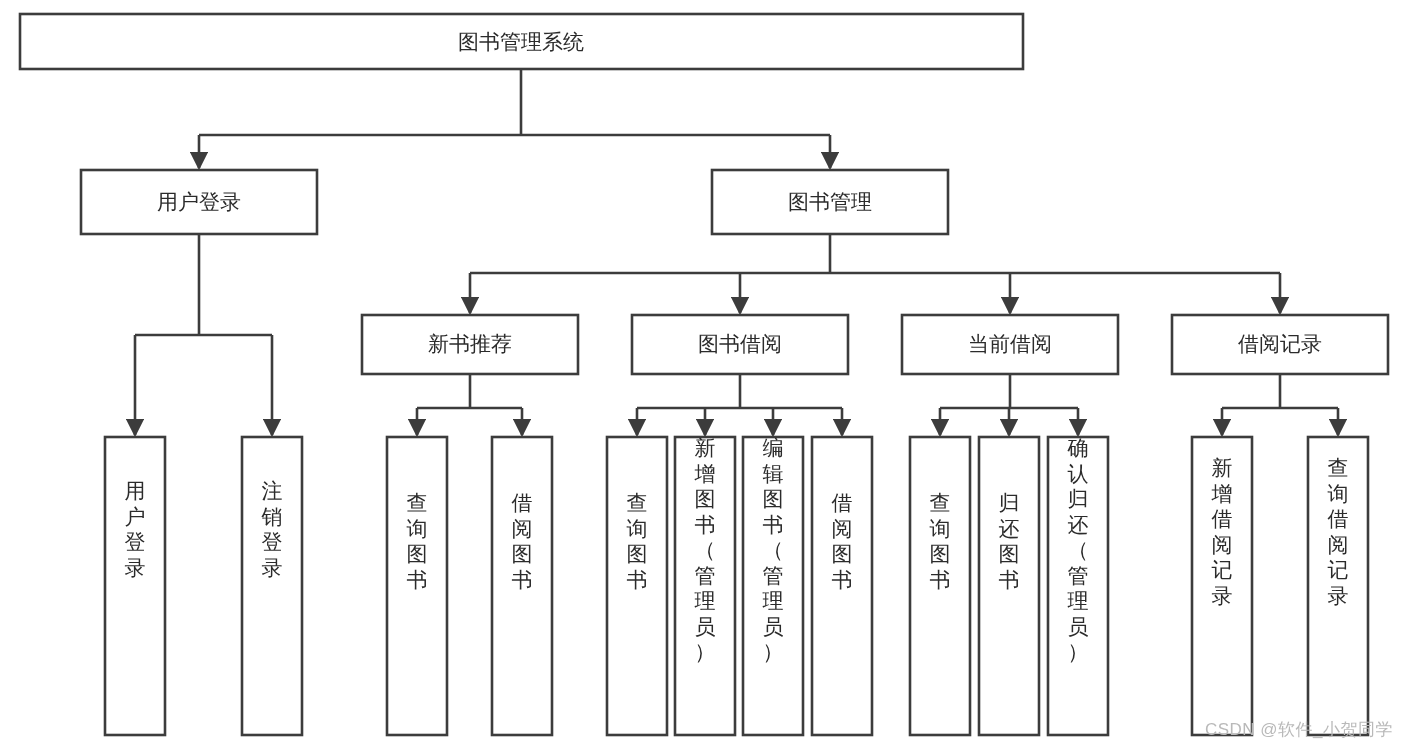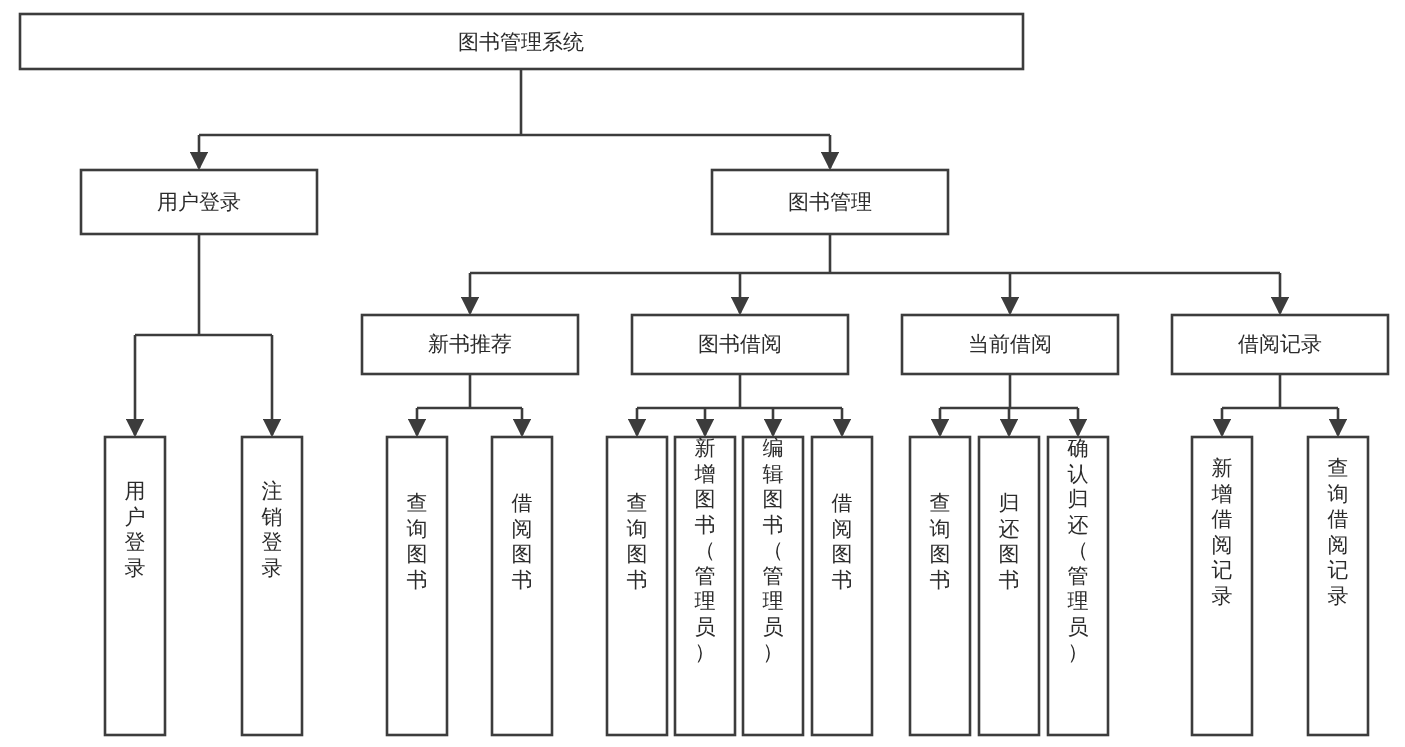--- a/index.html
+++ b/index.html
@@ -221,14 +221,15 @@
       <rect class="node-box" x="1192" y="437" width="60" height="298"></rect>
       <text class="node-label-vertical" x="1222" y="475"><tspan x="1222" y="475">新</tspan><tspan x="1222" y="500.5">增</tspan><tspan x="1222" y="526">借</tspan><tspan x="1222" y="551.5">阅</tspan><tspan x="1222" y="577">记</tspan><tspan x="1222" y="602.5">录</tspan></text>
     </g>
     <g>
       <rect class="node-box" x="1308" y="437" width="60" height="298"></rect>
       <text class="node-label-vertical" x="1338" y="475"><tspan x="1338" y="475">查</tspan><tspan x="1338" y="500.5">询</tspan><tspan x="1338" y="526">借</tspan><tspan x="1338" y="551.5">阅</tspan><tspan x="1338" y="577">记</tspan><tspan x="1338" y="602.5">录</tspan></text>
     </g>
 
   </svg>
 
+  <div class="watermark-text">CSDN @软件_小贺同学</div>
 
 </div>
 
 </body></html>

